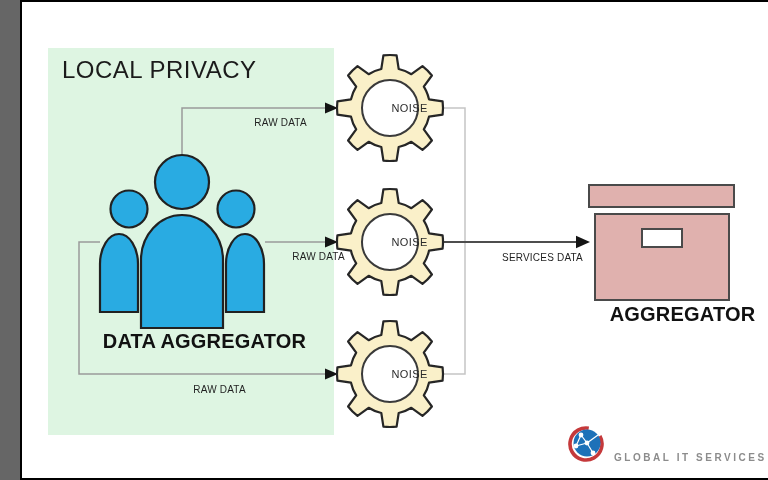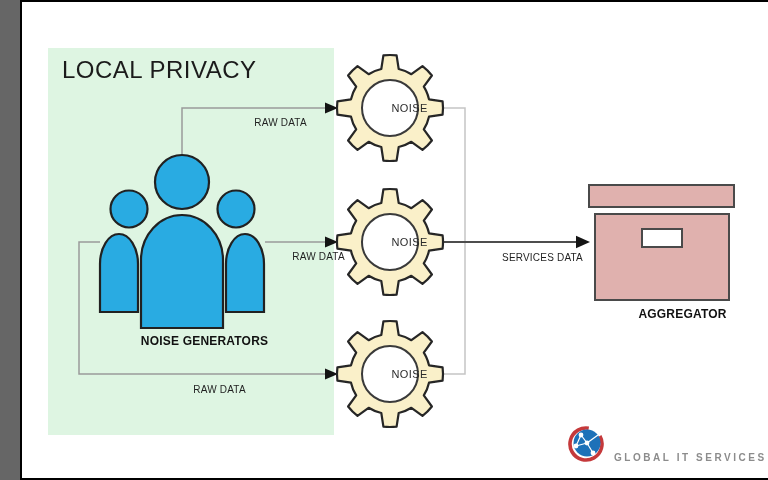--- a/index.html
+++ b/index.html
@@ -29,21 +29,21 @@
   svg.overlay{position:absolute;left:0;top:0;}
   .lbl{
     position:absolute;
     transform:translate(-50%,-50%);
     white-space:nowrap;
     color:#1f1f1f;
     padding-left:39px;
   }
   .lbl.small{font-size:10px;letter-spacing:0.2px;text-align:right;}
   .lbl.noise{font-size:11px;letter-spacing:0.4px;color:#2b2b2b;}
-  .lbl.big{font-size:12px;font-weight:bold;letter-spacing:0.2px;color:#111;}
+  .lbl.big{font-size:20px;font-weight:bold;letter-spacing:0.2px;color:#111;}
   .conn{fill:none;stroke:#9A9A9A;stroke-width:1.5;}
   .merge{fill:none;stroke:#C5C5C5;stroke-width:1.5;}
   .mainline{fill:none;stroke:#4D4D4D;stroke-width:2;}
   .arrow{fill:#141414;stroke:none;}
   .person{stroke:#212121;stroke-width:2.2;}
   .gear-body{stroke:#262626;stroke-width:2.2;stroke-linejoin:round;}
   .gear-hole{fill:#ffffff;stroke:#3a3a3a;stroke-width:2;}
   .agg-shape{stroke:#4a4a4a;stroke-width:2;}
   .agg-handle{fill:#ffffff;stroke:#4a4a4a;stroke-width:2;}
   .logo{position:absolute;left:545px;top:420px;width:210px;height:46px;}
@@ -117,21 +117,21 @@
   </svg>
 
   <div class="lbl small" style="left:239px;top:120px;">RAW DATA</div>
   <div class="lbl small" style="left:277px;top:254px;">RAW DATA</div>
   <div class="lbl small" style="left:178px;top:387px;">RAW DATA</div>
   <div class="lbl small" style="left:501px;top:255px;">SERVICES DATA</div>
 
   <div class="lbl noise" style="left:368px;top:106px;">NOISE</div>
   <div class="lbl noise" style="left:368px;top:240px;">NOISE</div>
   <div class="lbl noise" style="left:368px;top:372px;">NOISE</div>
-  <div class="lbl big" style="left:163px;top:339px;">NOISE GENERATORS</div>
+  <div class="lbl big" style="left:163px;top:339px;">DATA AGGREGATOR</div>
   <div class="lbl big" style="left:641px;top:312px;">AGGREGATOR</div>
 
   <div class="logo">
     <svg class="logo-globe" width="42" height="46" viewBox="0 0 42 46">
       <circle cx="19" cy="22" r="16" fill="none" stroke="#C5393B" stroke-width="3.6" stroke-dasharray="86 14.5" transform="rotate(-30 19 22)"></circle>
       <circle cx="20" cy="21" r="13.5" fill="#1D71B8"></circle>
       <g stroke="#ffffff" stroke-width="1.2">
         <line x1="14" y1="13" x2="20" y2="21"></line>
         <line x1="9" y1="24" x2="20" y2="21"></line>
         <line x1="14" y1="13" x2="9" y2="24"></line>

